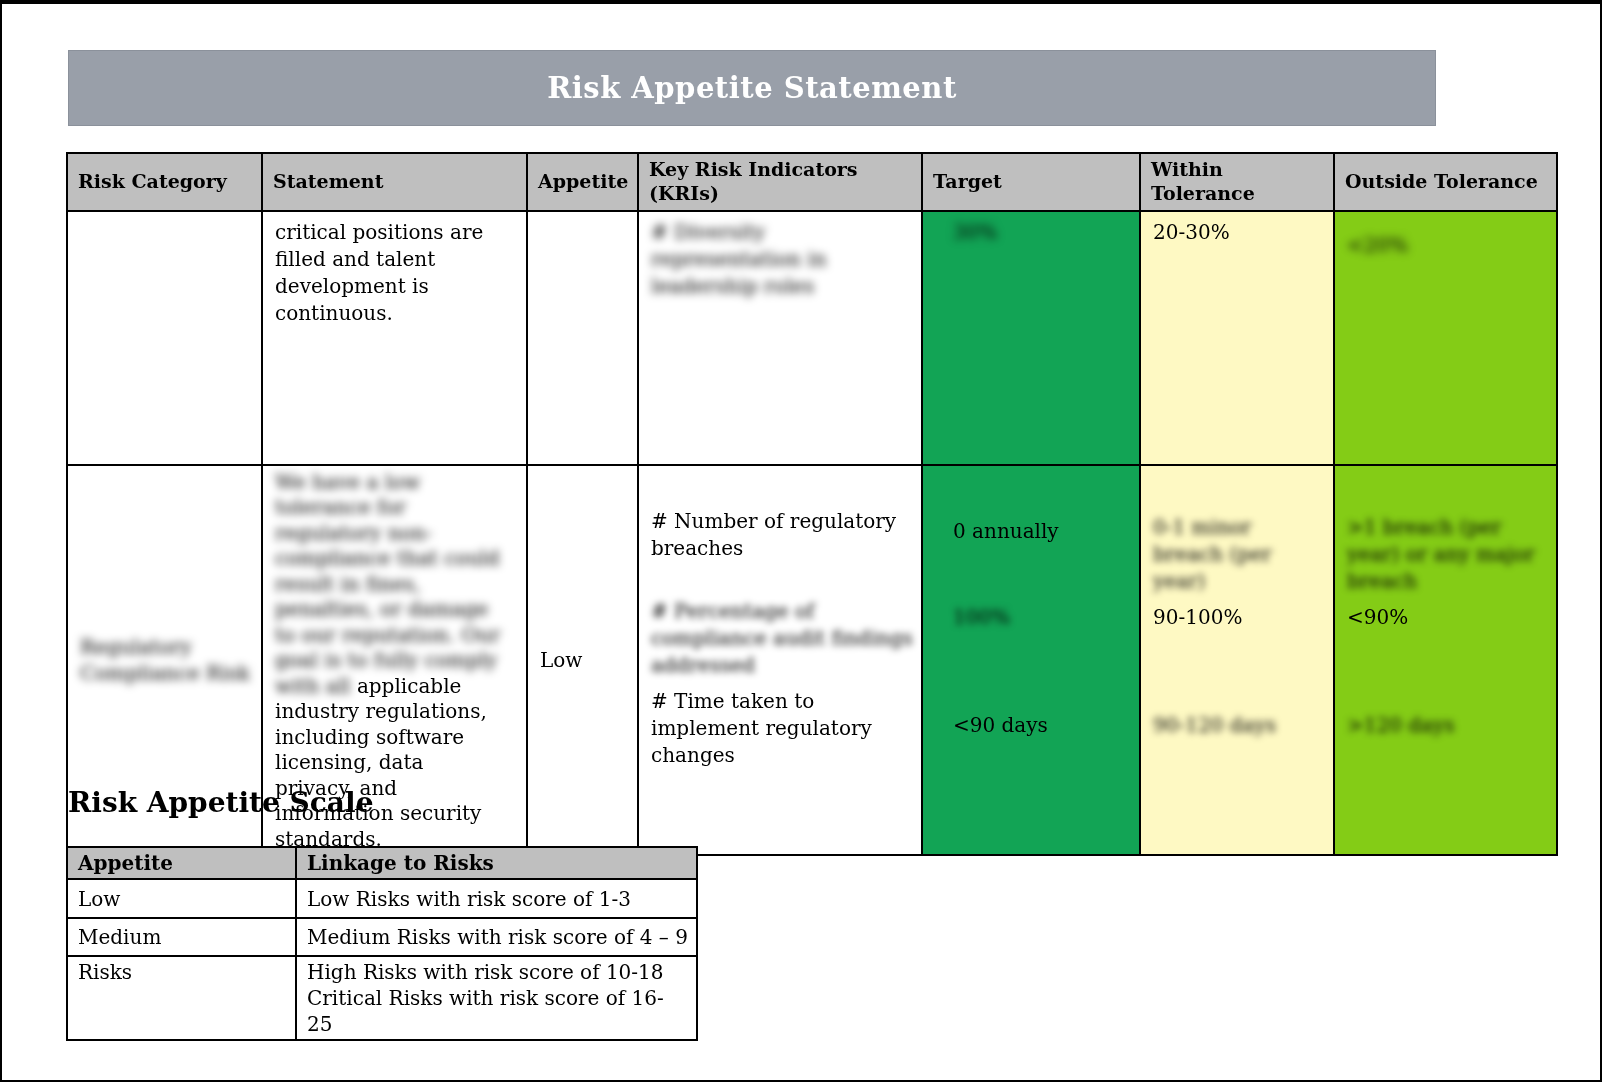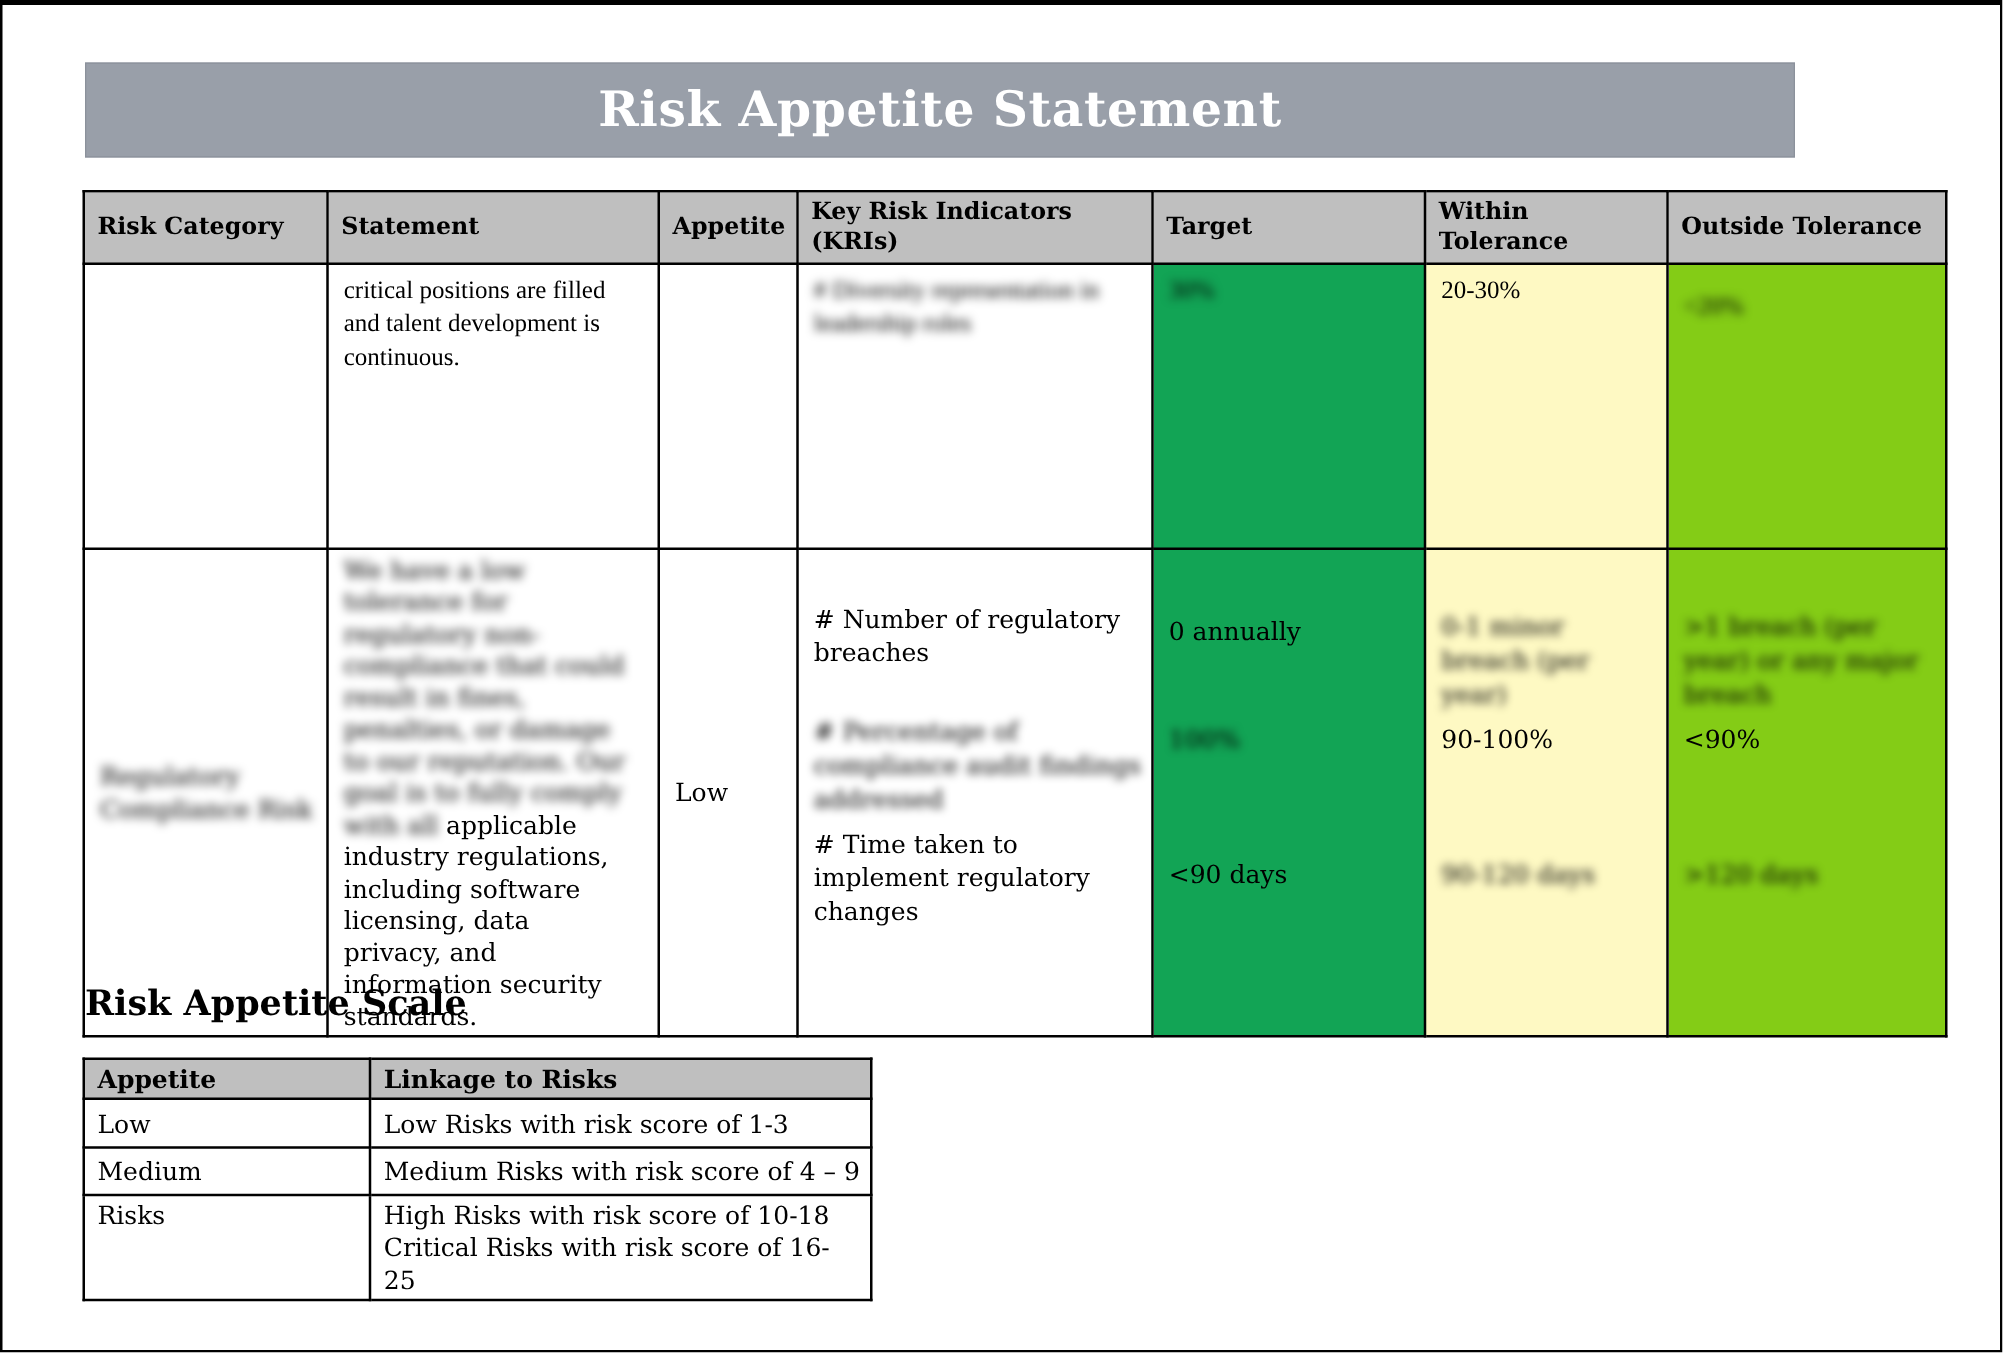--- a/index.html
+++ b/index.html
@@ -17,21 +17,21 @@
 
   
   .banner {
     position:absolute; left:66px; top:46px;
     width:1368px; height:76px;
     background:#999FA9;
     border:1px solid #8b919b;
     display:flex; align-items:center; justify-content:center;
   }
   .banner .title {
-    color:#fff; font-weight:bold; font-size:39px; letter-spacing:.5px;
+    color:#fff; font-weight:bold; font-size:29px; letter-spacing:.5px;
   }
 
   
   table { border-collapse:collapse; table-layout:fixed;border-radius:24px; }
   .main-table {
     position:absolute; left:64px; top:148px;
     width:1490px;
   }
   .main-table th, .main-table td {
     border:2px solid #000;
@@ -43,28 +43,28 @@
   .main-table th {
     background:#BFBFBF;
     text-align:left;
     vertical-align:middle;
     font-weight:bold;
     font-size:19px;
     padding:4px 8px 4px 10px;
     height:56px;
     line-height:1.25;
   }
-  .row-top td { height:228px;font-family:Liberation Serif, serif; }
+  .row-top td { height:254px; }
   .row-reg td { height:316px; }
   .pad { padding:7px 10px 4px 12px; line-height:27px; }
   .stmt2 { padding:4px 24px 2px 12px; line-height:25.5px; }
   .vcenter { vertical-align:middle !important; }
   .vcenter .inner { padding:0 10px 0 12px; line-height:26px; }
 
-  .cell-green  { background:#12A455; }
+  .cell-green  { background:#12A455;padding-left:18px; }
   .cell-yellow { background:#fef9c3; }
   .cell-red    { background:#84cc16; }
 
   .cellbox { position:relative; height:312px; }
   .slot { position:absolute; left:12px; right:8px; line-height:27px; }
 
   .blur   { filter:blur(4px); }
   .blur-s { filter:blur(3.5px); }
 
   .narrow-head { display:inline-block; max-width:120px; }

